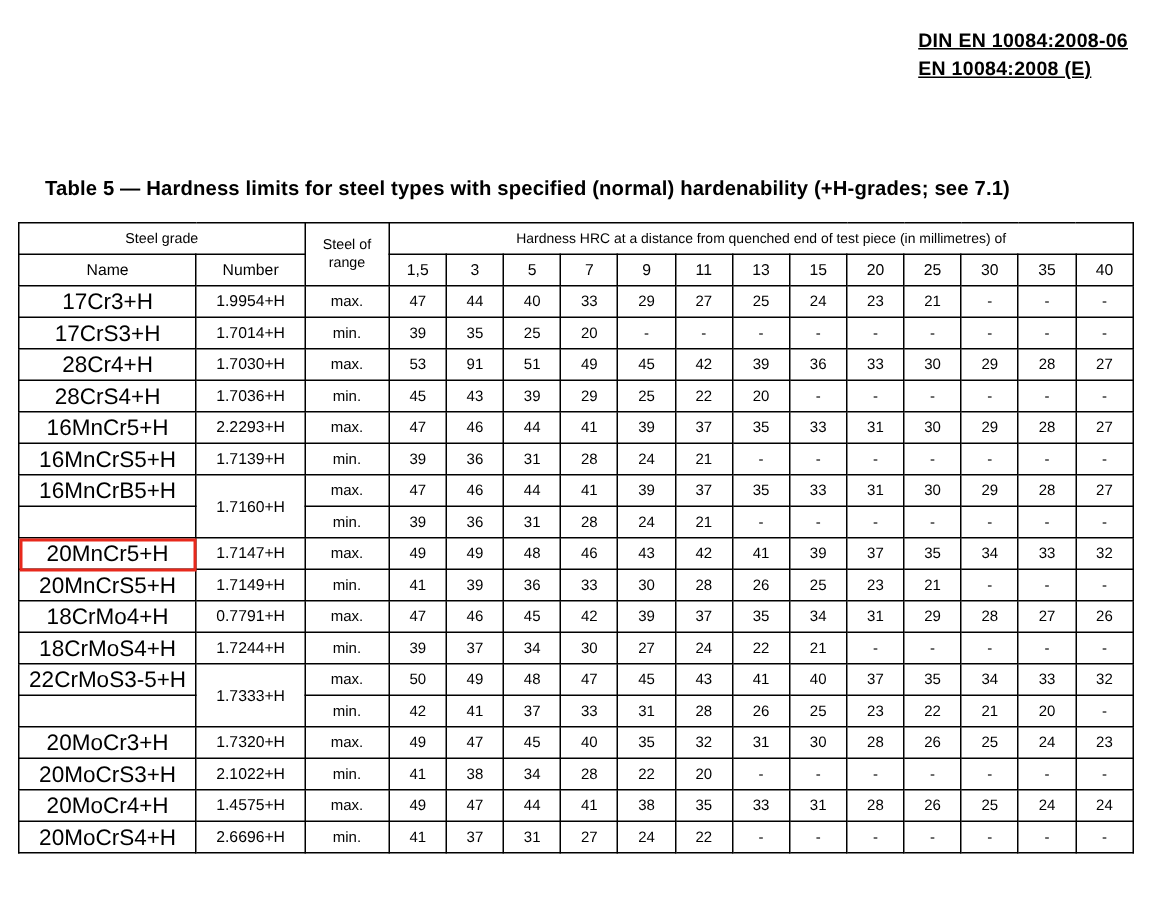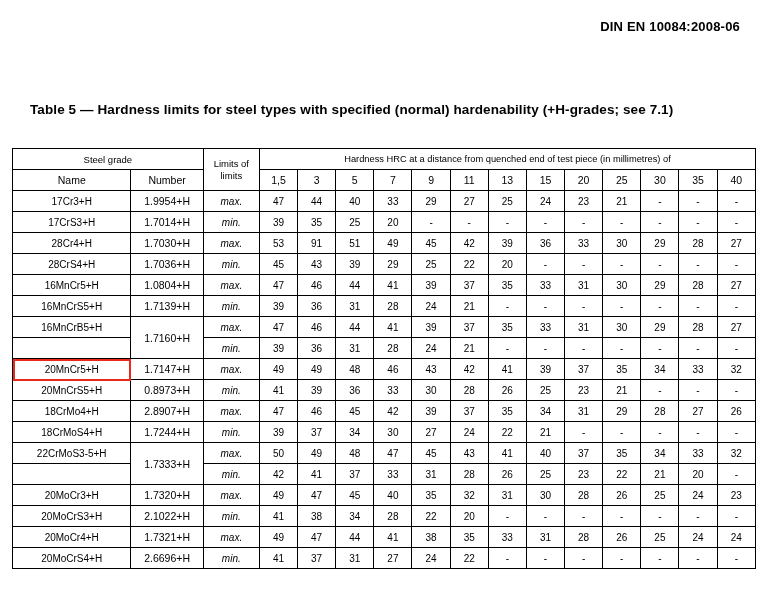--- a/index.html
+++ b/index.html
@@ -17,30 +17,31 @@
   }
   .page {
     position: relative;
     width: 768px;
     height: 613px;
     box-sizing: border-box;
   }
   .doc-header {
     position: absolute;
     top: 18px;
-    right: 28px;
+    right: 16px;
     text-align: left;
     font-size: 13px;
     font-weight: bold;
     line-height: 1.45;
     letter-spacing: 0.2px;
+    text-decoration: underline;
   }
   .table-caption {
     position: absolute;
-    top: 102px;
+    top: 118px;
     left: 30px;
     width: 710px;
     font-size: 13.5px;
     font-weight: bold;
     letter-spacing: 0.1px;
   }
   .table-wrap {
     position: absolute;
     top: 148px;
     left: 12px;
@@ -78,30 +79,29 @@
     font-size: 9.3px;
     height: 19px;
   }
   .hdr-dist {
     font-size: 10.5px;
     height: 23px;
   }
   td.name-cell {
     text-align: left;
     padding-left: 6px;
-    font-size: 10px;
+    font-size: 15px;
   }
   td.num-cell {
     text-align: left;
     padding-left: 8px;
     font-size: 10.5px;
   }
   td.limit-cell {
     font-size: 10px;
-    font-style: italic;
   }
   td.val-cell {
     font-size: 10px;
   }
   .highlight-box {
     position: absolute;
     border: 2px solid #e8291c;
     left: 0px;
     top: 0px;
     width: 118px;
@@ -113,20 +113,21 @@
     position: relative;
   }
 </style>
 </head>
 <body>
 
 <div class="page">
 
   <div class="doc-header">
     <div>DIN EN 10084:2008-06</div>
+    <div>EN 10084:2008 (E)</div>
   </div>
 
   <div class="table-caption">Table 5 — Hardness limits for steel types with specified (normal) hardenability (+H-grades; see 7.1)</div>
 
   <div class="table-wrap">
     <table class="hardness">
       <colgroup>
         <col style="width:118px">
         <col style="width:72px">
         <col style="width:56px">
@@ -140,21 +141,21 @@
         <col style="width:38px">
         <col style="width:38px">
         <col style="width:38px">
         <col style="width:38px">
         <col style="width:38px">
         <col style="width:38px">
       </colgroup>
       <thead>
         <tr>
           <th class="hdr-steelgrade" colspan="2">Steel grade</th>
-          <th class="hdr-limits" rowspan="2">Limits of limits</th>
+          <th class="hdr-limits" rowspan="2">Steel of range</th>
           <th class="hdr-hrc" colspan="13">Hardness HRC at a distance from quenched end of test piece (in millimetres) of</th>
         </tr>
         <tr>
           <th class="hdr-name">Name</th>
           <th class="hdr-number">Number</th>
           <th class="hdr-dist">1,5</th>
           <th class="hdr-dist">3</th>
           <th class="hdr-dist">5</th>
           <th class="hdr-dist">7</th>
           <th class="hdr-dist">9</th>
@@ -236,21 +237,21 @@
             <td class="val-cell">20</td>
             <td class="val-cell">-</td>
             <td class="val-cell">-</td>
             <td class="val-cell">-</td>
             <td class="val-cell">-</td>
             <td class="val-cell">-</td>
             <td class="val-cell">-</td>
           </tr>
           <tr>
             <td class="name-cell rel"><span>16MnCr5+H</span></td>
-            <td class="num-cell">1.0804+H</td>
+            <td class="num-cell">2.2293+H</td>
             <td class="limit-cell">max.</td>
             <td class="val-cell">47</td>
             <td class="val-cell">46</td>
             <td class="val-cell">44</td>
             <td class="val-cell">41</td>
             <td class="val-cell">39</td>
             <td class="val-cell">37</td>
             <td class="val-cell">35</td>
             <td class="val-cell">33</td>
             <td class="val-cell">31</td>
@@ -325,39 +326,39 @@
             <td class="val-cell">41</td>
             <td class="val-cell">39</td>
             <td class="val-cell">37</td>
             <td class="val-cell">35</td>
             <td class="val-cell">34</td>
             <td class="val-cell">33</td>
             <td class="val-cell">32</td>
           </tr>
           <tr>
             <td class="name-cell rel"><span>20MnCrS5+H</span></td>
-            <td class="num-cell">0.8973+H</td>
+            <td class="num-cell">1.7149+H</td>
             <td class="limit-cell">min.</td>
             <td class="val-cell">41</td>
             <td class="val-cell">39</td>
             <td class="val-cell">36</td>
             <td class="val-cell">33</td>
             <td class="val-cell">30</td>
             <td class="val-cell">28</td>
             <td class="val-cell">26</td>
             <td class="val-cell">25</td>
             <td class="val-cell">23</td>
             <td class="val-cell">21</td>
             <td class="val-cell">-</td>
             <td class="val-cell">-</td>
             <td class="val-cell">-</td>
           </tr>
           <tr>
             <td class="name-cell rel"><span>18CrMo4+H</span></td>
-            <td class="num-cell">2.8907+H</td>
+            <td class="num-cell">0.7791+H</td>
             <td class="limit-cell">max.</td>
             <td class="val-cell">47</td>
             <td class="val-cell">46</td>
             <td class="val-cell">45</td>
             <td class="val-cell">42</td>
             <td class="val-cell">39</td>
             <td class="val-cell">37</td>
             <td class="val-cell">35</td>
             <td class="val-cell">34</td>
             <td class="val-cell">31</td>
@@ -450,21 +451,21 @@
             <td class="val-cell">-</td>
             <td class="val-cell">-</td>
             <td class="val-cell">-</td>
             <td class="val-cell">-</td>
             <td class="val-cell">-</td>
             <td class="val-cell">-</td>
             <td class="val-cell">-</td>
           </tr>
           <tr>
             <td class="name-cell rel"><span>20MoCr4+H</span></td>
-            <td class="num-cell">1.7321+H</td>
+            <td class="num-cell">1.4575+H</td>
             <td class="limit-cell">max.</td>
             <td class="val-cell">49</td>
             <td class="val-cell">47</td>
             <td class="val-cell">44</td>
             <td class="val-cell">41</td>
             <td class="val-cell">38</td>
             <td class="val-cell">35</td>
             <td class="val-cell">33</td>
             <td class="val-cell">31</td>
             <td class="val-cell">28</td>

